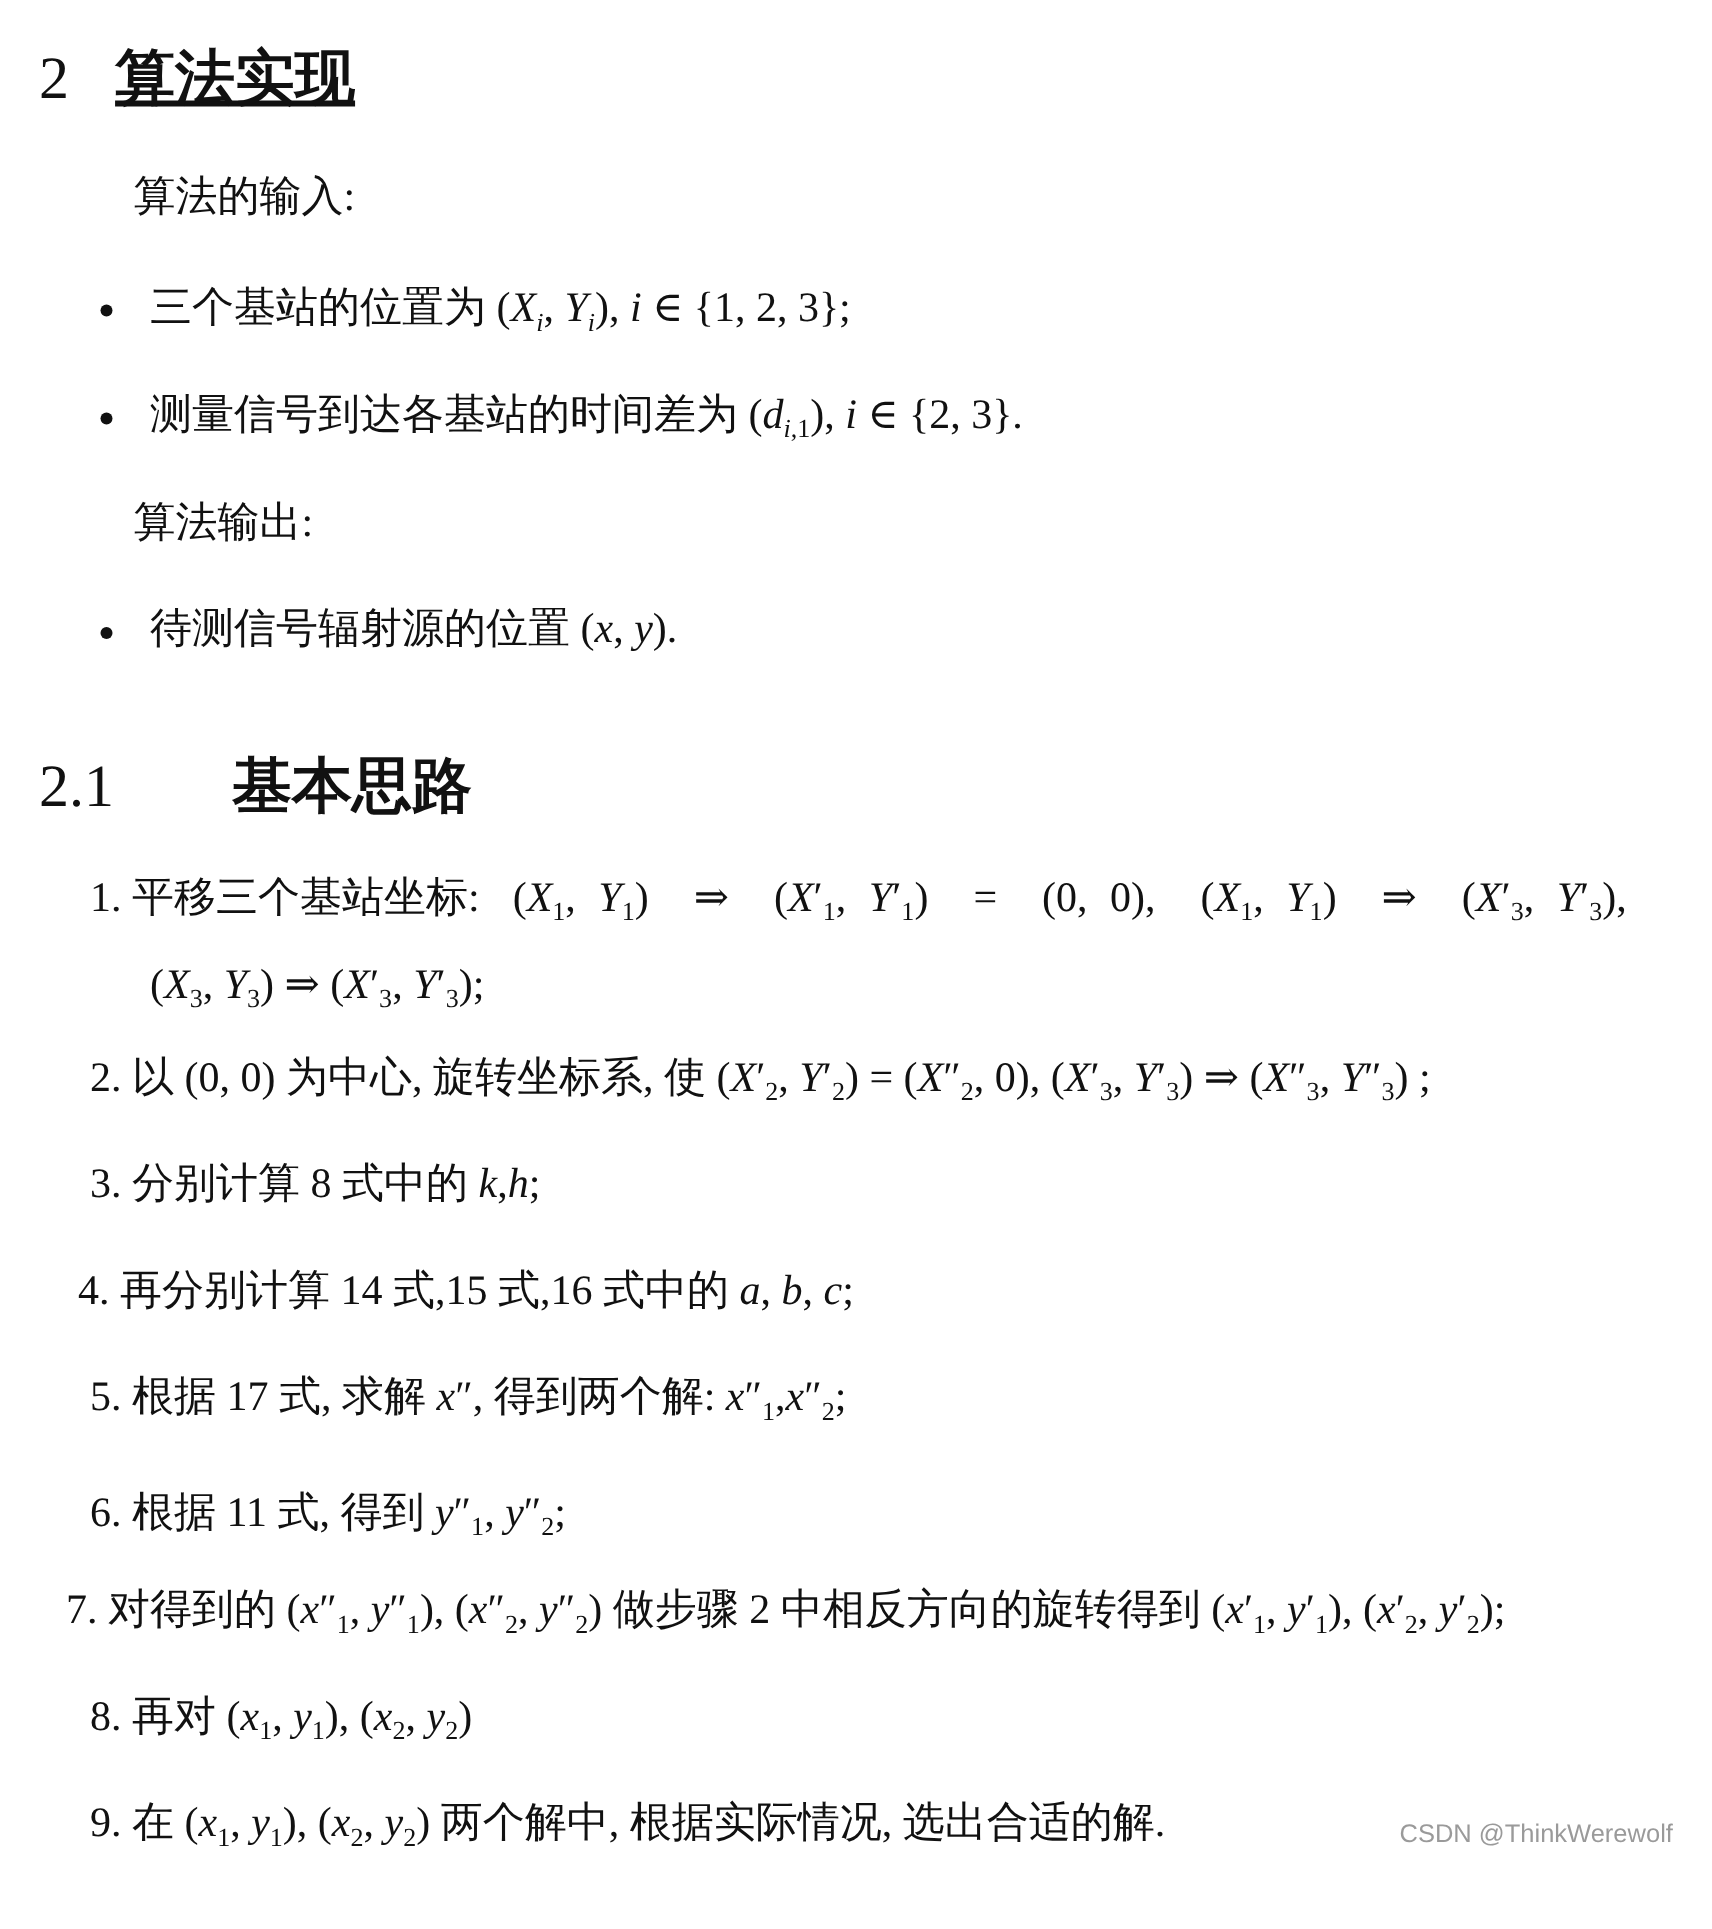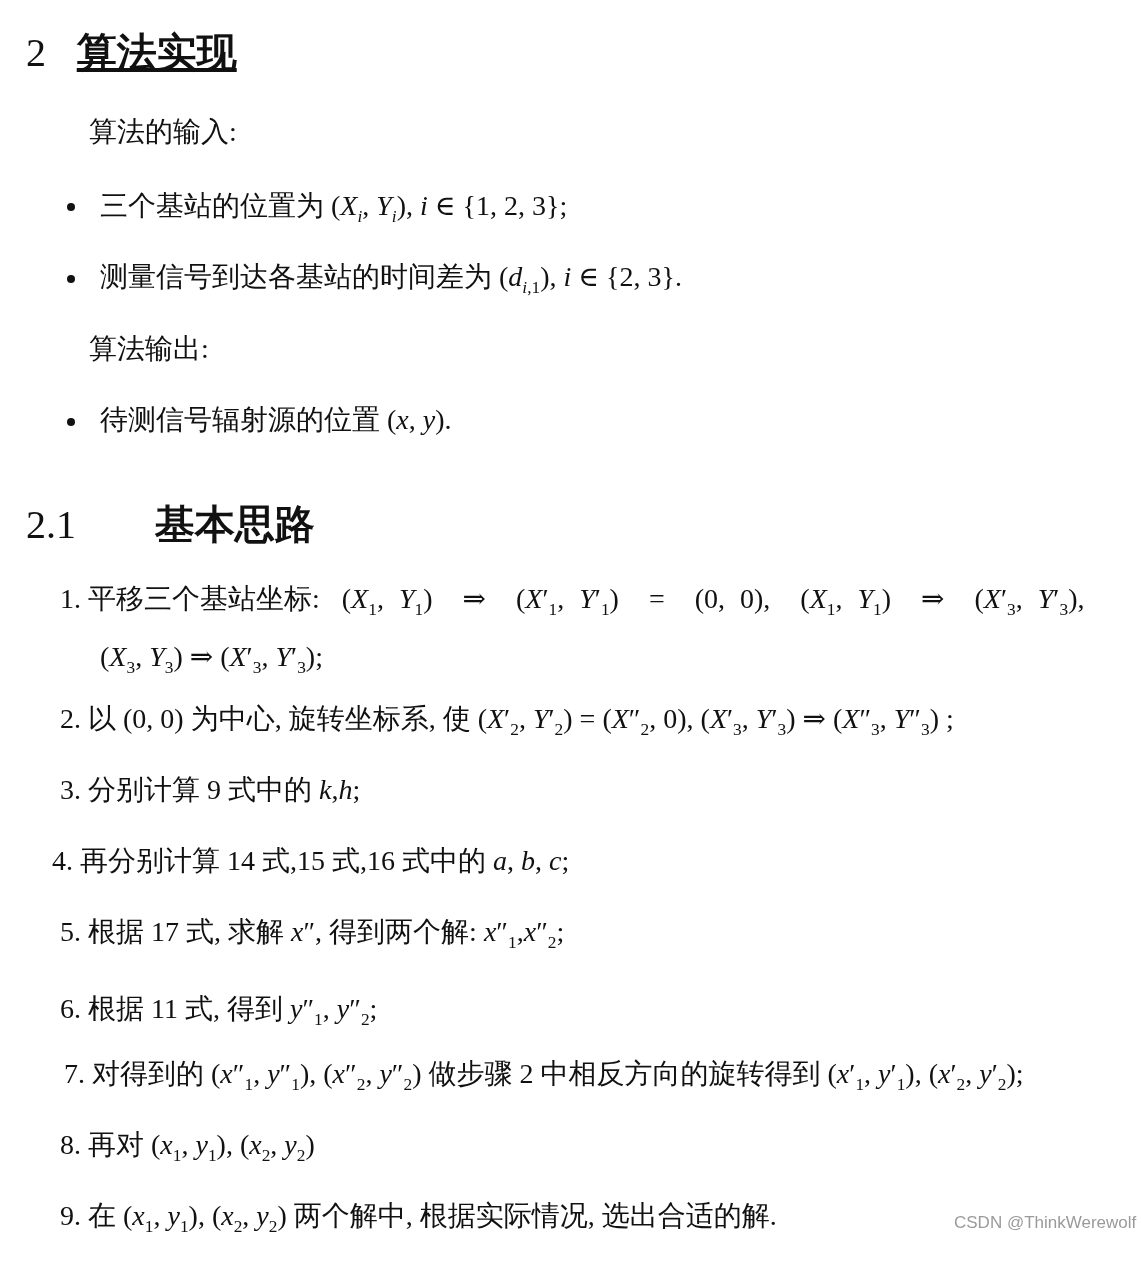--- a/index.html
+++ b/index.html
@@ -72,21 +72,21 @@
 <div class="abs para" style="left:60px; top:701px;">
   <span>2.</span>
   <span>以</span>
   <span class="math">(0, 0)</span>
   <span>为中心, 旋转坐标系, 使</span>
   <span class="math">(<i>X</i>′<sub>2</sub>, <i>Y</i>′<sub>2</sub>) = (<i>X</i>″<sub>2</sub>, 0), (<i>X</i>′<sub>3</sub>, <i>Y</i>′<sub>3</sub>) ⇒ (<i>X</i>″<sub>3</sub>, <i>Y</i>″<sub>3</sub>) ;</span>
 </div>
 
 <div class="abs para" style="left:60px; top:772px;">
   <span>3.</span>
-  <span>分别计算 9 式中的</span>
+  <span>分别计算 8 式中的</span>
   <span class="math"><i>k</i>,<i>h</i>;</span>
 </div>
 
 <div class="abs para" style="left:52px; top:843px;">
   <span>4.</span>
   <span>再分别计算 14 式,15 式,16 式中的</span>
   <span class="math"><i>a</i>, <i>b</i>, <i>c</i>;</span>
 </div>
 
 <div class="abs para" style="left:60px; top:914px;">
@@ -95,34 +95,34 @@
   <span class="math"><i>x</i>″</span><span>, 得到两个解:</span>
   <span class="math"><i>x</i>″<sub>1</sub>,<i>x</i>″<sub>2</sub>;</span>
 </div>
 
 <div class="abs para" style="left:60px; top:991px;">
   <span>6.</span>
   <span>根据 11 式, 得到</span>
   <span class="math"><i>y</i>″<sub>1</sub>, <i>y</i>″<sub>2</sub>;</span>
 </div>
 
-<div class="abs para" style="left:64px; top:1056px;">
+<div class="abs para" style="left:44px; top:1056px;">
   <span>7.</span>
   <span>对得到的</span>
   <span class="math">(<i>x</i>″<sub>1</sub>, <i>y</i>″<sub>1</sub>), (<i>x</i>″<sub>2</sub>, <i>y</i>″<sub>2</sub>)</span>
   <span>做步骤 2 中相反方向的旋转得到</span>
   <span class="math">(<i>x</i>′<sub>1</sub>, <i>y</i>′<sub>1</sub>), (<i>x</i>′<sub>2</sub>, <i>y</i>′<sub>2</sub>);</span>
 </div>
 
 <div class="abs para" style="left:60px; top:1127px;">
   <span>8.</span>
   <span>再对</span>
   <span class="math">(<i>x</i><sub>1</sub>, <i>y</i><sub>1</sub>), (<i>x</i><sub>2</sub>, <i>y</i><sub>2</sub>)</span>
 </div>
 
 <div class="abs para" style="left:60px; top:1198px;">
   <span>9.</span>
   <span>在</span>
   <span class="math">(<i>x</i><sub>1</sub>, <i>y</i><sub>1</sub>), (<i>x</i><sub>2</sub>, <i>y</i><sub>2</sub>)</span>
   <span>两个解中, 根据实际情况, 选出合适的解.</span>
 </div>
 
-<div class="abs watermark" style="left:933px; top:1213px;margin-left:21px;">CSDN @ThinkWerewolf</div>
+<div class="abs watermark" style="left:933px; top:1213px;">CSDN @ThinkWerewolf</div>
 
 </body></html>

